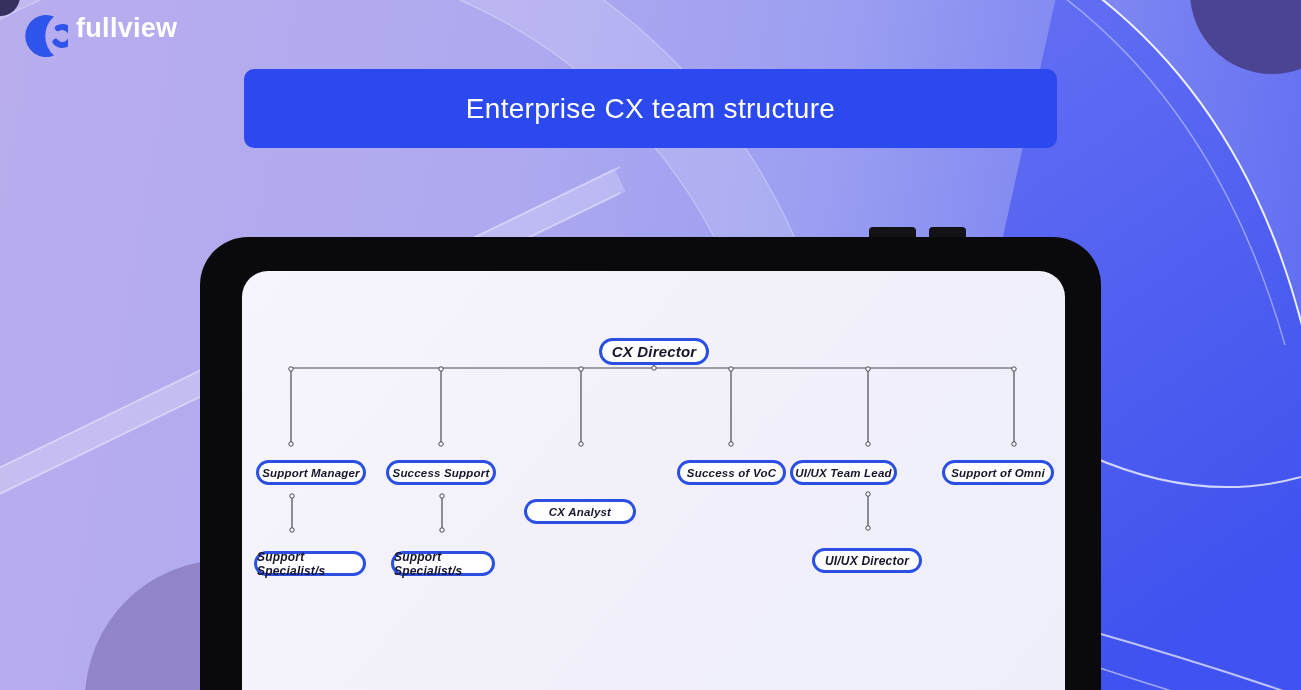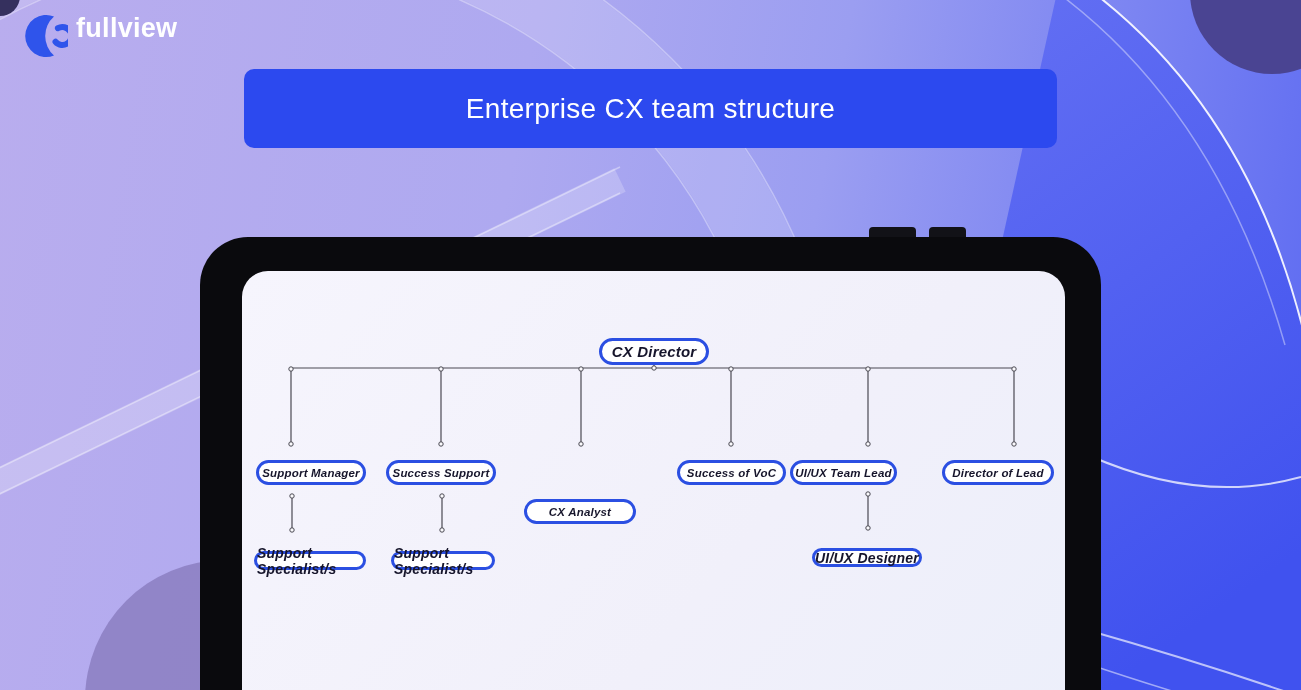--- a/index.html
+++ b/index.html
@@ -37,21 +37,21 @@
   
   .chart { position:absolute; inset:0; }
   .connectors { position:absolute; left:0; top:0; }
   .pill {
     position:absolute; background:#ffffff; border:3px solid #2b4fe2; border-radius:999px;
     display:flex; align-items:center; justify-content:center;
     font-style:italic; font-weight:700; color:#16152b; letter-spacing:.2px;
   }
   .pill.root { left:357px; top:43px; width:110px; height:27px; font-size:15px; border-width:3.5px;margin-top:24px; }
   .pill.lvl2 { top:189px; height:25px; font-size:11.5px; }
-  .pill.lvl3 { height:19px; font-size:14px; }
+  .pill.lvl3 { height:25px; font-size:12px; }
   .c0 { left:14px;  width:110px; }
   .c1 { left:144px; width:110px; }
   .c2 { left:282px; width:112px;margin-top:39px; }
   .c3 { left:435px; width:109px; }
   .c4 { left:548px; width:107px; }
   .c5 { left:700px; width:112px; }
   .g0 { left:12px;  top:280px; width:112px; }
   .g1 { left:149px; top:280px; width:104px; }
   .g2 { left:570px; top:277px; width:110px; }
 </style>
@@ -144,21 +144,21 @@
         </g>
       </svg>
 
       <div class="pill root">CX Director</div>
 
       <div class="pill lvl2 c0">Support Manager</div>
       <div class="pill lvl2 c1">Success Support</div>
       <div class="pill lvl2 c2">CX Analyst</div>
       <div class="pill lvl2 c3">Success of VoC</div>
       <div class="pill lvl2 c4">UI/UX Team Lead</div>
-      <div class="pill lvl2 c5">Director of Lead</div>
+      <div class="pill lvl2 c5">Support of Omni</div>
 
       <div class="pill lvl3 g0">Support Specialist/s</div>
       <div class="pill lvl3 g1">Support Specialist/s</div>
-      <div class="pill lvl3 g2">UI/UX Designer</div>
+      <div class="pill lvl3 g2">UI/UX Director</div>
 
     </div>
   </div>
 </div>
 
 </body></html>

